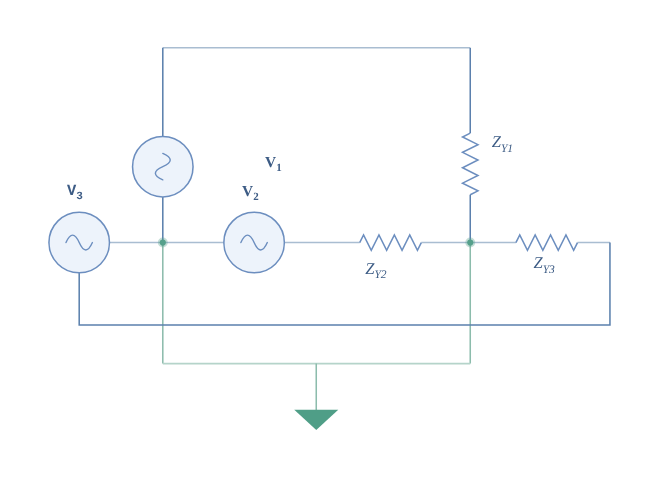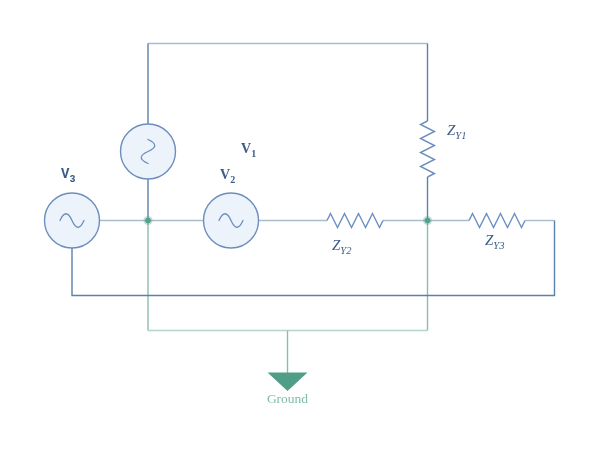--- a/index.html
+++ b/index.html
@@ -127,14 +127,13 @@
   <div class="lbl" id="lbl-v2"><span>V</span><sub>2</sub></div>
 
   <div class="lbl" id="lbl-v3"><span>V</span><sub>3</sub></div>
 
   <div class="lbl z" id="lbl-zy1"><span>Z</span><sub>Y1</sub></div>
 
   <div class="lbl z" id="lbl-zy2"><span>Z</span><sub>Y2</sub></div>
 
   <div class="lbl z" id="lbl-zy3"><span>Z</span><sub>Y3</sub></div>
 
-  <div id="lbl-ground">Ground</div>
 </div>
 
 </body></html>

